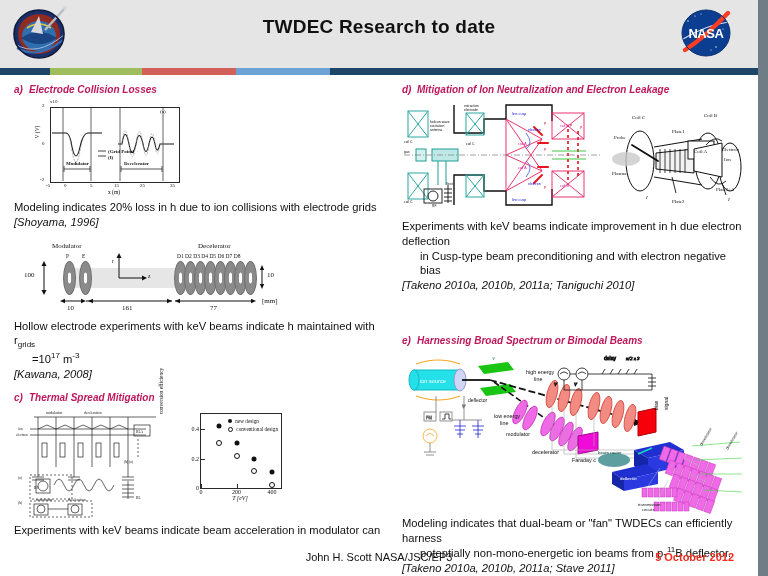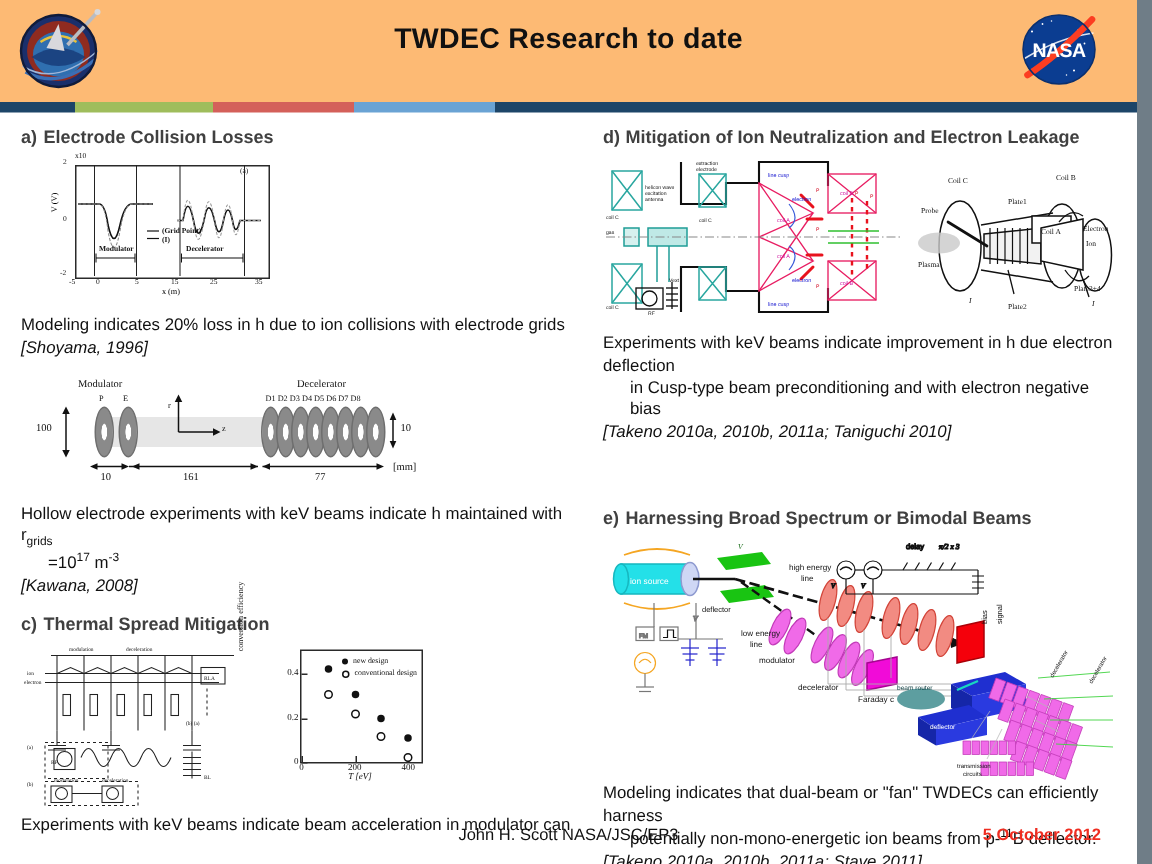--- a/index.html
+++ b/index.html
@@ -2,39 +2,39 @@
 <html><head>
 <meta charset="utf-8">
 <style>
   html,body{margin:0;padding:0;background:#7c8a93;}
   body{font-family:"Liberation Sans",sans-serif;}
   .slide{position:relative;width:768px;height:576px;background:#ffffff;overflow:hidden;
          box-sizing:border-box;border-right:10px solid #6f7d87;}
   .canvas{position:absolute;left:0;top:0;width:758px;height:576px;background:#fff;}
 
   
-  .header{position:absolute;left:0;top:0;width:758px;height:68px;background:#fdba74;}
+  .header{position:absolute;left:0;top:0;width:758px;height:68px;background:#e5e5e5;}
   .slide-title{position:absolute;left:0;top:16px;width:758px;text-align:center;
       font-size:19px;font-weight:bold;color:#111;letter-spacing:.2px;}
   .accentbar{position:absolute;left:0;top:68px;width:758px;height:7px;display:flex;}
   .accentbar i{display:block;height:7px;}
 
   
   .jsc-logo{position:absolute;left:9px;top:4px;width:62px;height:58px;}
   .nasa-logo{position:absolute;right:22px;top:5px;width:60px;height:56px;}
 
   
   .col{position:absolute;top:84px;}
   .col-left{left:14px;width:374px;}
   .col-right{left:402px;width:344px;}
 
-  .sec-head{color:#404040;font-size:12px;font-weight:bold;margin:0 0 4px 0;white-space:nowrap;}
+  .sec-head{color:#be185d;font-size:10px;font-weight:bold;margin:0 0 4px 0;white-space:nowrap;font-style:italic;}
   .sec-head .ltr{display:inline-block;width:15px;}
 
-  .caption{font-size:11.2px;color:#111;line-height:1.32;margin-top:10px;}
+  .caption{font-size:11.2px;color:#111;line-height:1.32;margin-top:3px;}
   .caption .ind{display:block;padding-left:18px;}
   .cite{font-style:italic;font-size:11.2px;color:#111;}
   sub,sup{font-size:8px;}
 
   .figbox{position:relative;background:#fff;}
 
   
   .footer-name{position:absolute;left:0;top:551px;width:758px;text-align:center;
       font-size:11px;color:#111;}
   .footer-date{position:absolute;right:24px;top:551px;font-size:11px;font-weight:bold;color:#ef2d21;}

